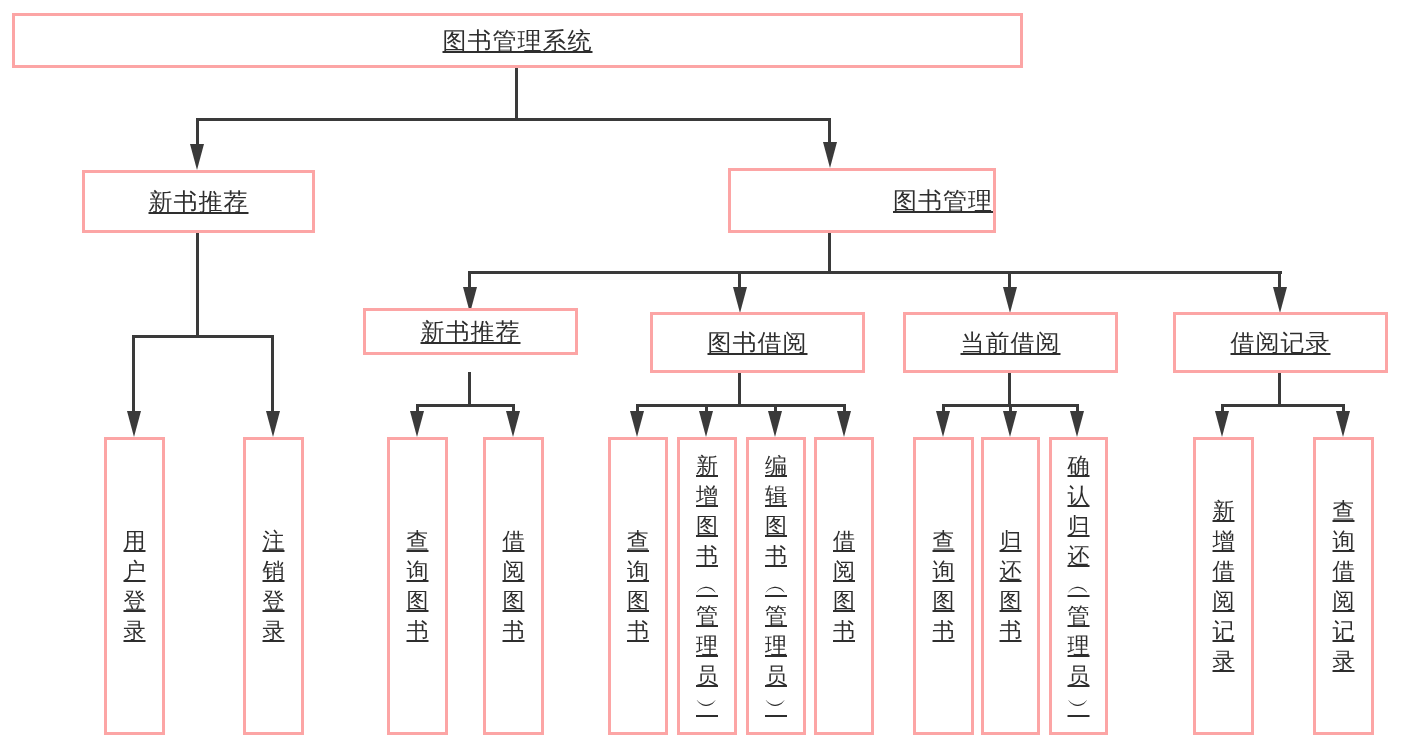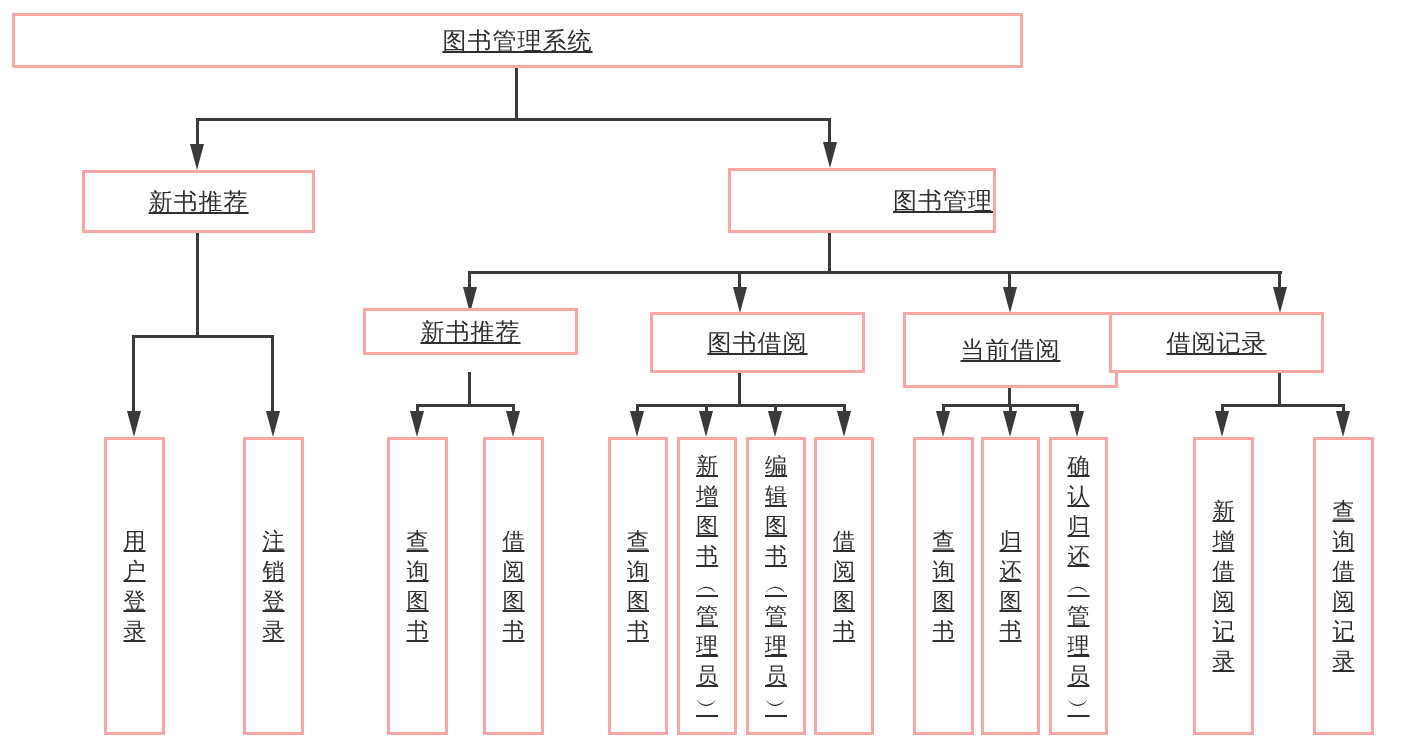--- a/index.html
+++ b/index.html
@@ -21,22 +21,22 @@
   #watermark{
     position:absolute;top:714px;right:6px;z-index:5;
     font-size:23px;color:#c5c5c5;white-space:nowrap;
   }
   
   #n-root{left:12px;top:13px;width:1011px;height:55px;}
   #n-user-login{left:82px;top:170px;width:233px;height:63px;}
   #n-book-mgmt{left:728px;top:168px;width:268px;height:65px;justify-content:flex-end;}
   #n-new-book-rec{left:363px;top:308px;width:215px;height:47px;}
   #n-book-borrow{left:633px;top:312px;width:215px;height:61px;margin-left:17px;}
-  #n-current-borrow{left:903px;top:312px;width:215px;height:76px;text-align:right;}
-  #n-borrow-records{left:1109px;top:312px;width:215px;height:61px;align-items:center;}
+  #n-current-borrow{left:903px;top:312px;width:215px;height:61px;text-align:right;}
+  #n-borrow-records{left:1173px;top:312px;width:215px;height:61px;align-items:center;}
   .leaf{top:437px;height:298px;}
   #n-leaf-user-login{left:104px;width:61px;}
   #n-leaf-logout{left:243px;width:61px;}
   #n-rec-query-book{left:387px;width:61px;}
   #n-rec-borrow-book{left:483px;width:61px;}
   #n-bb-query-book{left:608px;width:60px;}
   #n-bb-add-book{left:677px;width:60px;}
   #n-bb-edit-book{left:746px;width:60px;}
   #n-bb-borrow-book{left:814px;width:60px;}
   #n-cb-query-book{left:913px;width:61px;}

